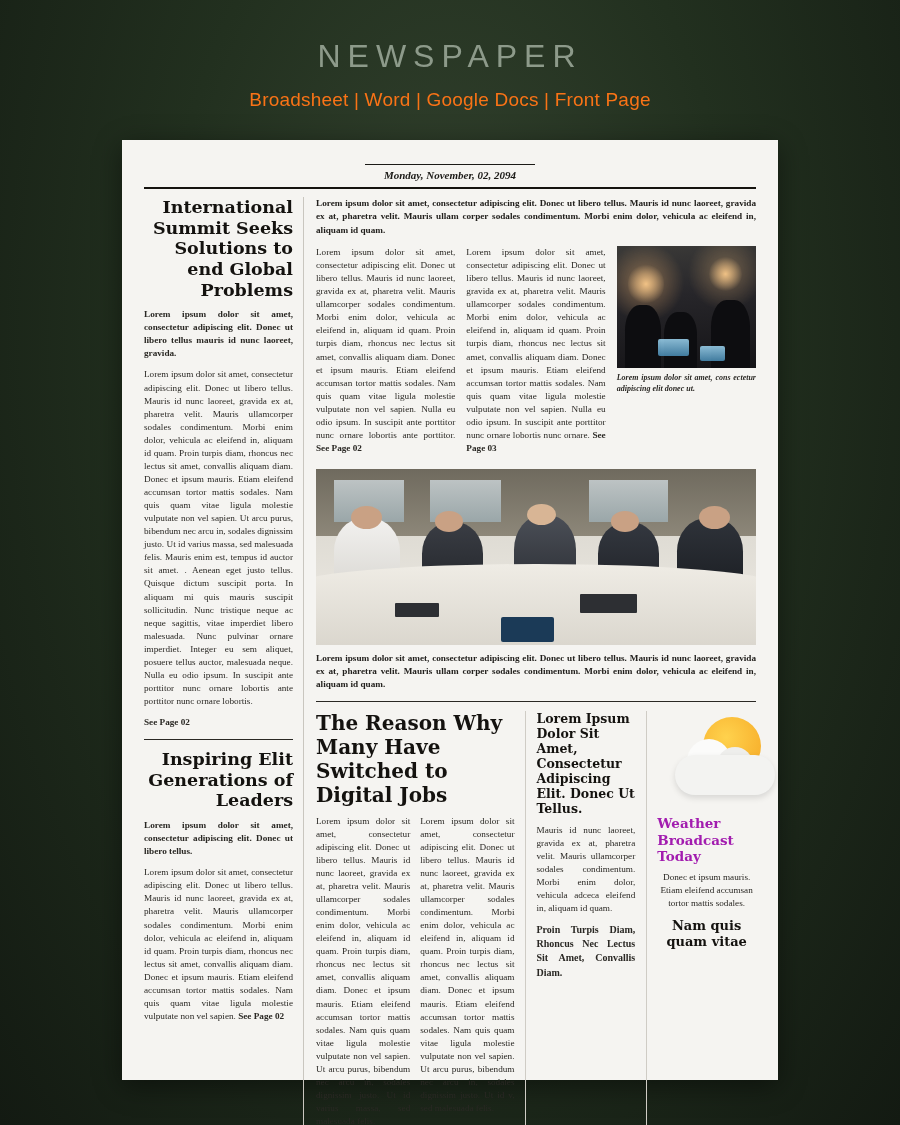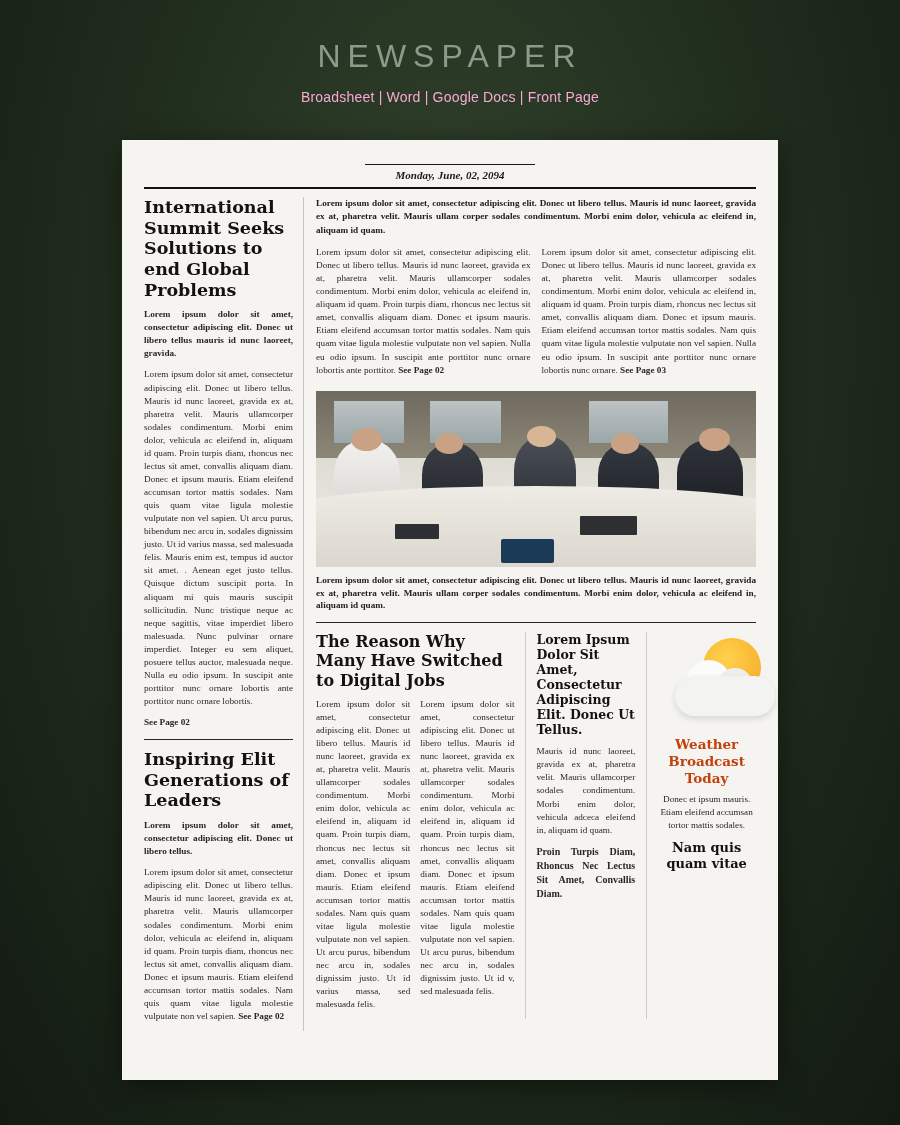--- a/index.html
+++ b/index.html
@@ -22,22 +22,22 @@
   }
   .promo-title {
     font-family: "Liberation Sans", sans-serif;
     font-size: 32px;
     letter-spacing: 7px;
     color: #8d9a8a;
     font-weight: 400;
   }
   .promo-sub {
     font-family: "Liberation Sans", sans-serif;
-    font-size: 14px;
-    color: #f9a8d4;
+    font-size: 19px;
+    color: #f97316;
     margin-top: 14px;
     letter-spacing: 0.2px;
   }
 
   
   .sheet {
     position: absolute;
     left: 122px;
     top: 140px;
     width: 656px;
@@ -97,33 +97,34 @@
     padding-left: 12px;
   }
 
   h2.head {
     font-family: "DejaVu Serif", serif;
     font-weight: 700;
     font-size: 17.5px;
     line-height: 1.18;
     color: #14120f;
     margin: 0 0 8px 0;
+    text-align: right;
   }
   h1.lead-head {
     font-family: "DejaVu Serif", serif;
     font-weight: 700;
     font-size: 30px;
     line-height: 1.06;
     color: #14120f;
     margin: 0 0 10px 0;
   }
   h3.sub-head {
     font-family: "DejaVu Serif", serif;
     font-weight: 700;
-    font-size: 16px;
+    font-size: 20px;
     line-height: 1.2;
     color: #14120f;
     margin: 0 0 8px 0;
   }
 
   p.body {
     font-family: "Liberation Serif", serif;
     font-size: 9.2px;
     line-height: 1.42;
     color: #2a2824;
@@ -213,40 +214,40 @@
   }
   .cloud-main {
     position:absolute; left: 18px; top: 40px; width: 100px; height: 40px;
     background: #f3f3f1; border-radius: 22px;
     box-shadow: 0 3px 6px rgba(0,0,0,.12);
   }
   .cloud-b1 { position:absolute; left: 30px; top: 24px; width: 44px; height: 44px; background:#fbfbfa; border-radius:50%; }
   .cloud-b2 { position:absolute; left: 60px; top: 32px; width: 36px; height: 36px; background:#eeeeec; border-radius:50%; }
   .weather-title {
     font-family: "DejaVu Serif", serif; font-weight:700; font-size: 13.5px;
-    text-align:center; color:#c2410c; line-height:1.25; margin-top: 4px;
+    color:#a21caf; line-height:1.25; margin-top: 4px;
   }
   .center-body { text-align:center !important; }
   .center-head { text-align:center; }
 
   .col-right-inner { padding-left: 10px; border-left: 1px solid #cfccc5; }
 </style>
 </head>
 <body>
 
 <div class="promo">
   <div class="promo-title">NEWSPAPER</div>
   <div class="promo-sub">Broadsheet | Word | Google Docs | Front Page</div>
 </div>
 
 <div class="sheet">
 
   <div class="masthead">
     <div class="masthead-rule"></div>
-    <div class="masthead-date">Monday, June, 02, 2094</div>
+    <div class="masthead-date">Monday, November, 02, 2094</div>
   </div>
   <div class="rule-thick"></div>
 
   <div class="body-grid">
 
     <div class="col-left">
 
       <div>
         <h2 class="head">International Summit Seeks Solutions to end Global Problems</h2>
         <p class="body bold">Lorem ipsum dolor sit amet, consectetur adipiscing elit. Donec ut libero tellus mauris id nunc laoreet, gravida.</p>
@@ -267,20 +268,32 @@
     <div class="col-main">
 
       <div class="deck">Lorem ipsum dolor sit amet, consectetur adipiscing elit. Donec ut libero tellus. Mauris id nunc laoreet, gravida ex at, pharetra velit. Mauris ullam corper sodales condimentum. Morbi enim dolor, vehicula ac eleifend in, aliquam id quam.</div>
 
       <div class="three-col">
         <div class="c">
           <p class="body"><span>Lorem ipsum dolor sit amet, consectetur adipiscing elit. Donec ut libero tellus. Mauris id nunc laoreet, gravida ex at, pharetra velit. Mauris ullamcorper sodales condimentum. Morbi enim dolor, vehicula ac eleifend in, aliquam id quam. Proin turpis diam, rhoncus nec lectus sit amet, convallis aliquam diam. Donec et ipsum mauris. Etiam eleifend accumsan tortor mattis sodales. Nam quis quam vitae ligula molestie vulputate non vel sapien. Nulla eu odio ipsum. In suscipit ante porttitor nunc ornare lobortis ante porttitor.</span> <span class="cont">See Page 02</span></p>
         </div>
         <div class="c">
           <p class="body"><span>Lorem ipsum dolor sit amet, consectetur adipiscing elit. Donec ut libero tellus. Mauris id nunc laoreet, gravida ex at, pharetra velit. Mauris ullamcorper sodales condimentum. Morbi enim dolor, vehicula ac eleifend in, aliquam id quam. Proin turpis diam, rhoncus nec lectus sit amet, convallis aliquam diam. Donec et ipsum mauris. Etiam eleifend accumsan tortor mattis sodales. Nam quis quam vitae ligula molestie vulputate non vel sapien. Nulla eu odio ipsum. In suscipit ante porttitor nunc ornare lobortis nunc ornare.</span> <span class="cont">See Page 03</span></p>
+        </div>
+        <div class="c">
+          <div class="photo photo-a">
+            <div class="glow" style="left:8%;top:14%;width:26%;height:34%;"></div>
+            <div class="glow" style="left:66%;top:8%;width:24%;height:30%;"></div>
+            <div class="fig" style="left:6%;bottom:0;width:26%;height:52%;"></div>
+            <div class="fig" style="left:34%;bottom:0;width:24%;height:46%;"></div>
+            <div class="fig" style="right:4%;bottom:0;width:28%;height:56%;"></div>
+            <div class="scr" style="left:30%;bottom:10%;width:22%;height:14%;"></div>
+            <div class="scr" style="left:60%;bottom:6%;width:18%;height:12%;"></div>
+          </div>
+          <div class="cap">Lorem ipsum dolor sit amet, cons ectetur adipiscing elit donec ut.</div>
         </div>
       </div>
 
       <div class="photo photo-b" style="margin-top:6px;">
         <div class="wall"></div>
         <div class="win" style="left:4%;width:16%;height:24%;"></div>
         <div class="win" style="left:26%;width:16%;height:24%;"></div>
         <div class="win" style="left:62%;width:18%;height:24%;"></div>
         <div class="person" style="left:4%;width:15%;height:42%;background:linear-gradient(180deg,#f2f1ef,#d9d7d2);"></div>
         <div class="head" style="left:8%;bottom:66%;width:7%;height:13%;"></div>

